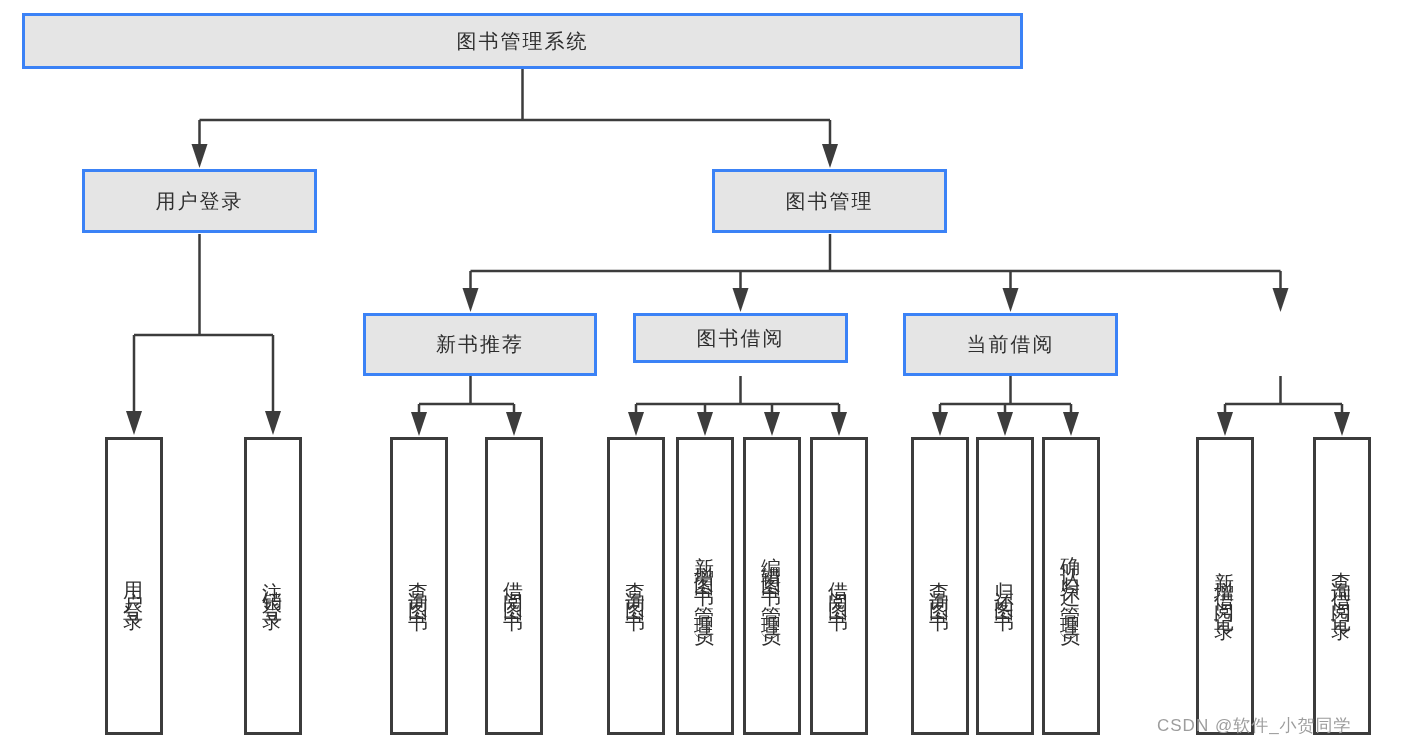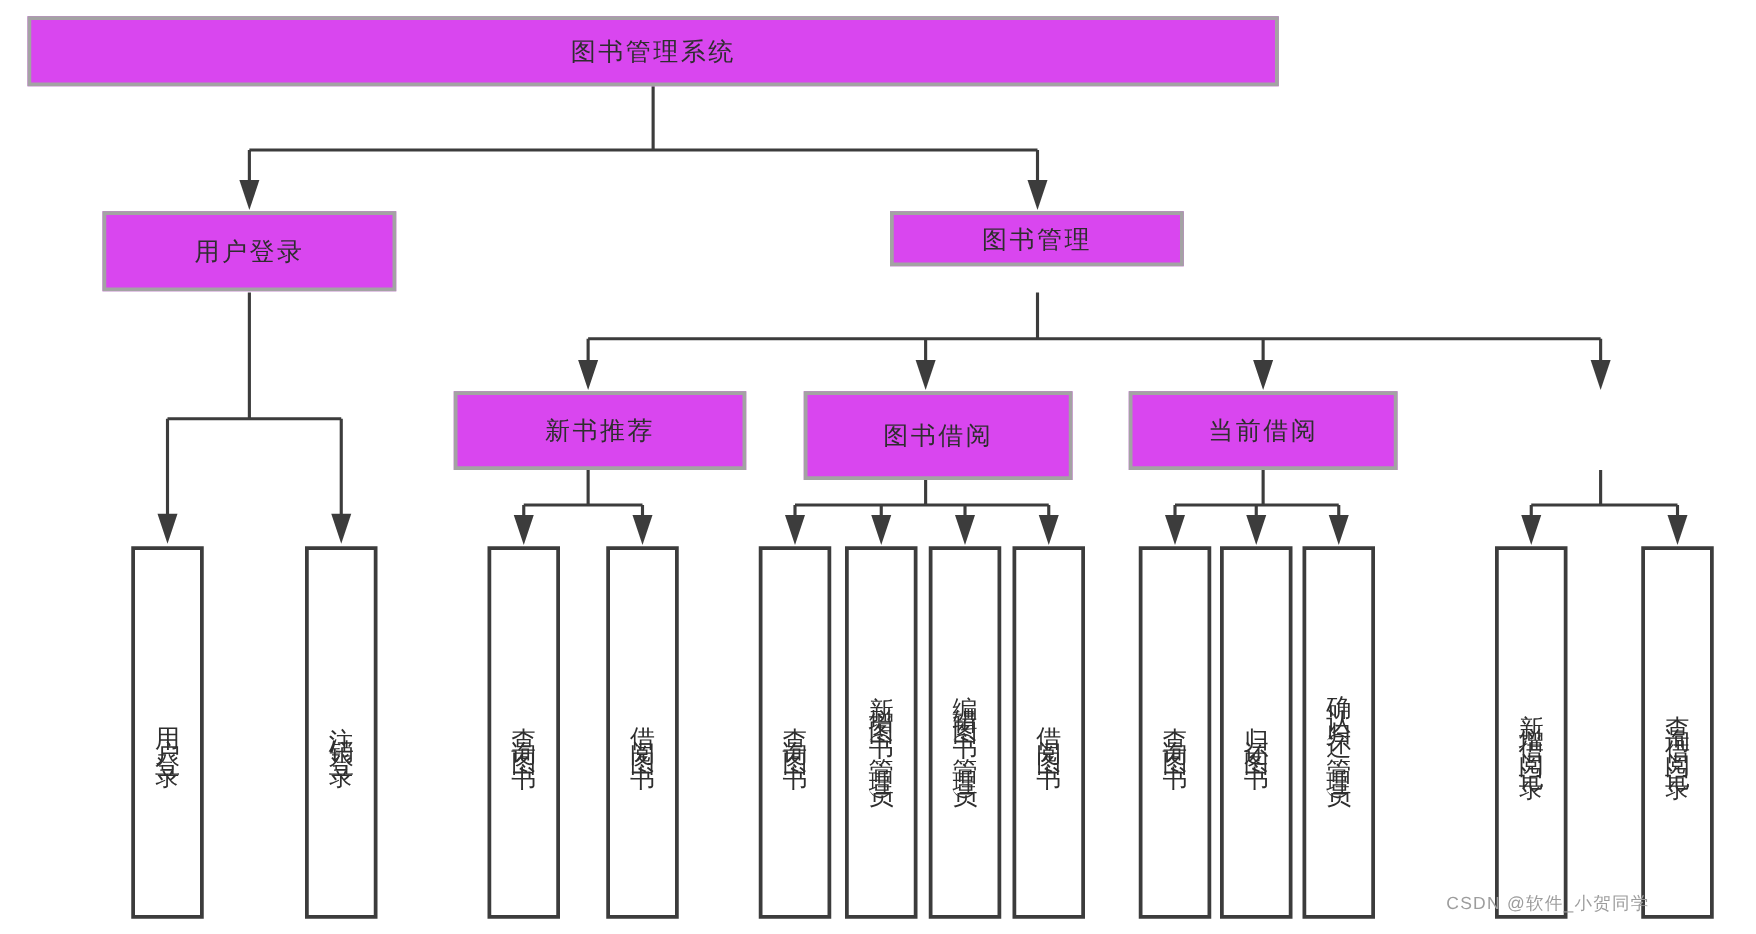--- a/index.html
+++ b/index.html
@@ -7,22 +7,22 @@
     position:relative;
     width:1405px;height:747px;
     background:#ffffff;
     font-family:"Liberation Sans", sans-serif;
     color:#2e2e2e;
     overflow:hidden;
   }
   .node{
     position:absolute;
     box-sizing:border-box;
-    border:3px solid #a3a3a3;
-    background:#d946ef;
+    border:3px solid #3b82f6;
+    background:#e5e5e5;
     display:flex;
     align-items:center;
     justify-content:center;
     font-size:20px;
     letter-spacing:2px;
     color:#2e2e2e;
   }
   .vbox{
     position:absolute;
     box-sizing:border-box;
@@ -42,21 +42,21 @@
     letter-spacing:10px;
     color:#2e2e2e;
     white-space:nowrap;
   }
   #wires{position:absolute;left:0;top:0;width:1405px;height:747px;pointer-events:none;}
   #wires path{stroke:#3c3c3c;stroke-width:2.5;fill:none;}
   #wires polygon{fill:#3c3c3c;stroke:none;}
   .watermark{
     position:absolute;
     left:1157px;top:714px;
-    font-size:14px;
+    font-size:17px;
     color:#9d9d9d;
     letter-spacing:1px;
     white-space:nowrap;
   }
 </style>
 </head>
 <body>
 
 <div id="stage">
 
@@ -99,24 +99,24 @@
     <polygon points="932,412 948,412 940,436"></polygon>
     <polygon points="997,412 1013,412 1005,436"></polygon>
     <polygon points="1063,412 1079,412 1071,436"></polygon>
     <polygon points="1217,412 1233,412 1225,436"></polygon>
     <polygon points="1334,412 1350,412 1342,436"></polygon>
   </svg>
 
   <div class="node" style="left:22px;top:13px;width:1001px;height:56px;">图书管理系统</div>
 
   <div class="node" style="left:82px;top:169px;width:235px;height:64px;">用户登录</div>
-  <div class="node" style="left:712px;top:169px;width:235px;height:44px;text-align:center;">图书管理</div>
+  <div class="node" style="left:712px;top:169px;width:235px;height:64px;text-align:center;">图书管理</div>
 
   <div class="node" style="left:363px;top:313px;width:234px;height:63px;">新书推荐</div>
-  <div class="node" style="left:633px;top:313px;width:215px;height:71px;margin-left:10px;">图书借阅</div>
+  <div class="node" style="left:633px;top:313px;width:215px;height:50px;">图书借阅</div>
   <div class="node" style="left:903px;top:313px;width:215px;height:63px;">当前借阅</div>
 
   <div class="vbox" style="left:105px;">
     <span>用户登录</span>
   </div>
   <div class="vbox" style="left:244px;">
     <span>注销登录</span>
   </div>
 
   <div class="vbox" style="left:390px;">

